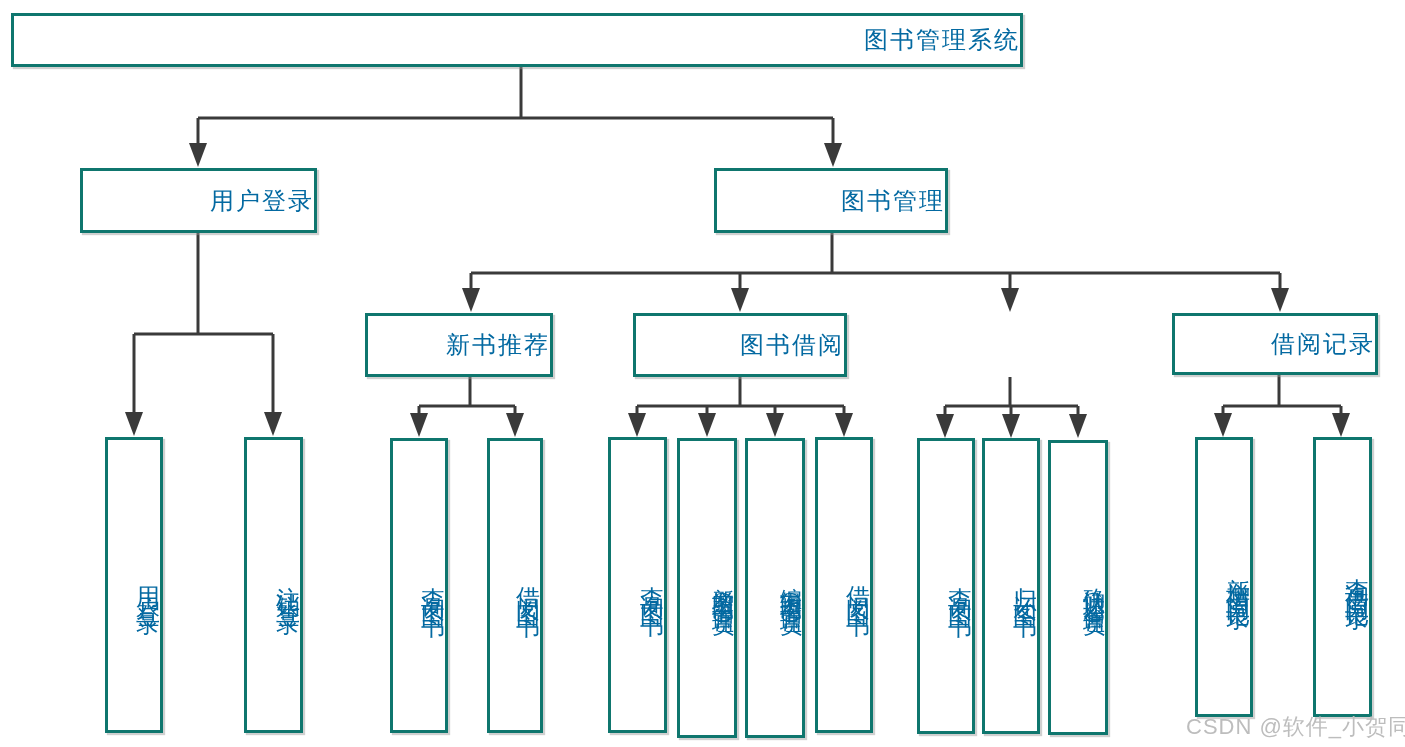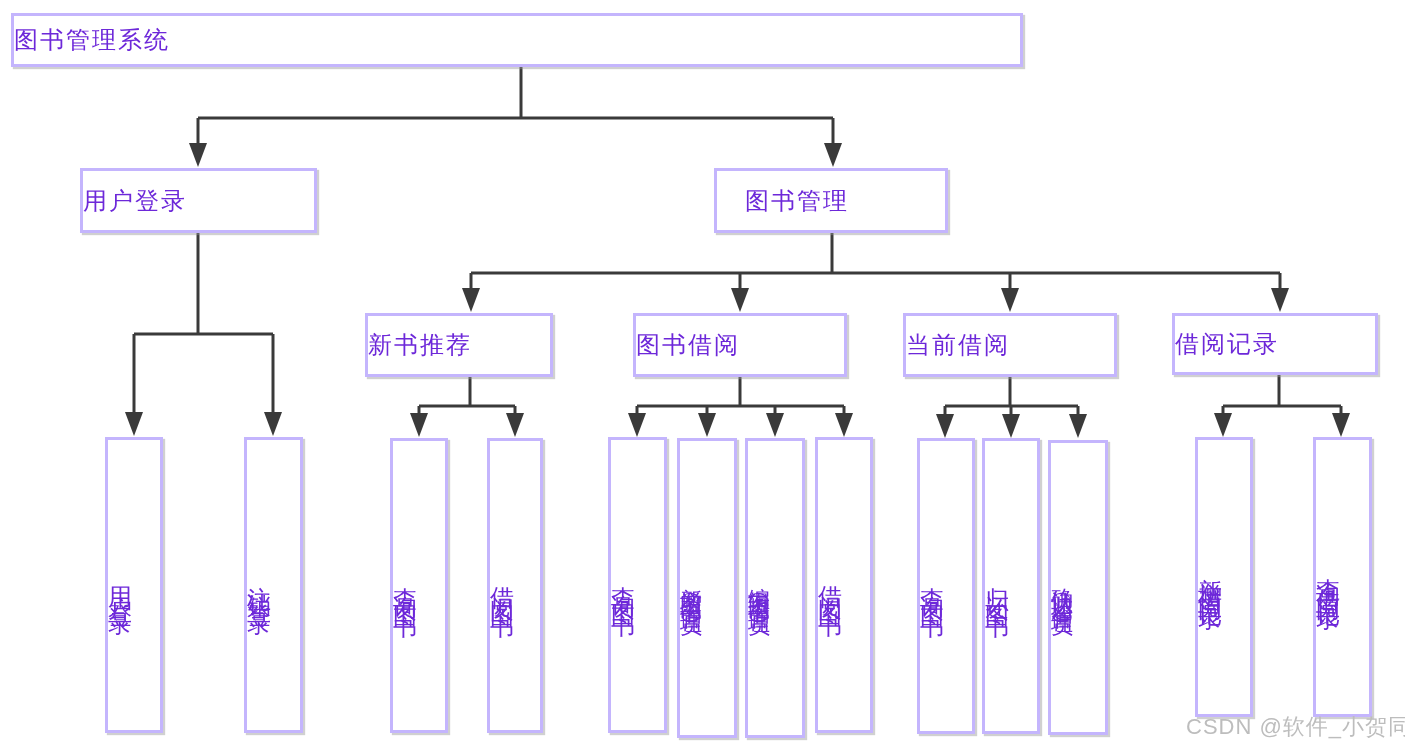--- a/index.html
+++ b/index.html
@@ -5,22 +5,22 @@
   html,body{margin:0;padding:0;}
   body{
     width:1405px;height:747px;position:relative;overflow:hidden;
     background:#ffffff;
     font-family:"Liberation Sans","DejaVu Sans",sans-serif;
   }
   #stage{position:absolute;left:0;top:0;width:1405px;height:747px;}
   #wires{position:absolute;left:0;top:0;z-index:1;}
   .node{
     position:absolute;box-sizing:border-box;background:#ffffff;
-    border:3px solid #c4b5fd;color:#6d28d9;z-index:2;
-    display:flex;align-items:center;justify-content:flex-start;
+    border:3px solid #0f766e;color:#0369a1;z-index:2;
+    display:flex;align-items:center;justify-content:flex-end;
     box-shadow:2px 2px 1px rgba(150,150,150,0.45);
   }
   .hbox{font-size:24px;letter-spacing:2px;white-space:nowrap;}
   .vbox span{
     writing-mode:vertical-rl;text-orientation:mixed;
     font-size:24px;letter-spacing:9px;line-height:1;white-space:nowrap;
   }
   .vbox.long span{font-size:22px;letter-spacing:4px;}
   .vbox.mid span{letter-spacing:6px;}
   #watermark{
@@ -109,23 +109,20 @@
   <div class="node hbox" style="left:714px;top:168px;width:234px;height:65px;padding-left:28px;">
     <span>图书管理</span>
   </div>
 
   <div class="node hbox" style="left:365px;top:313px;width:188px;height:64px;">
     <span>新书推荐</span>
   </div>
   <div class="node hbox" style="left:633px;top:313px;width:214px;height:64px;">
     <span>图书借阅</span>
   </div>
-  <div class="node hbox" style="left:903px;top:313px;width:214px;height:64px;">
-    <span>当前借阅</span>
-  </div>
   <div class="node hbox" style="left:1172px;top:313px;width:206px;height:62px;">
     <span>借阅记录</span>
   </div>
 
   <div class="node vbox" style="left:105px;top:437px;width:58px;height:296px;">
     <span>用户登录</span>
   </div>
   <div class="node vbox" style="left:244px;top:437px;width:59px;height:296px;">
     <span>注销登录</span>
   </div>

